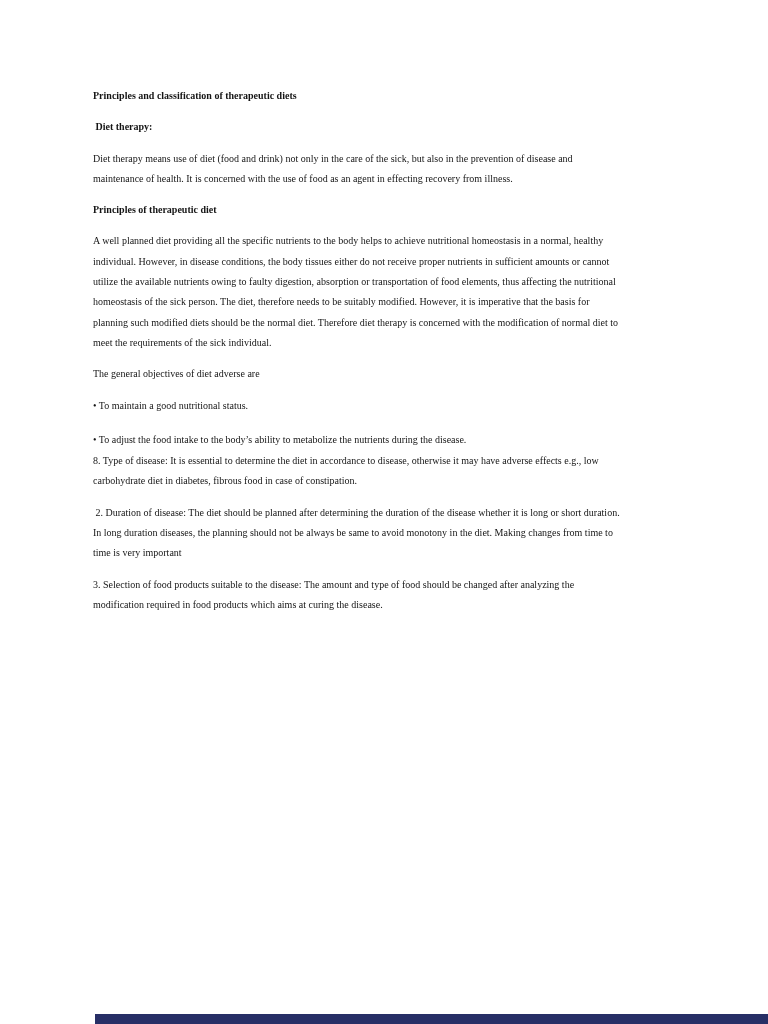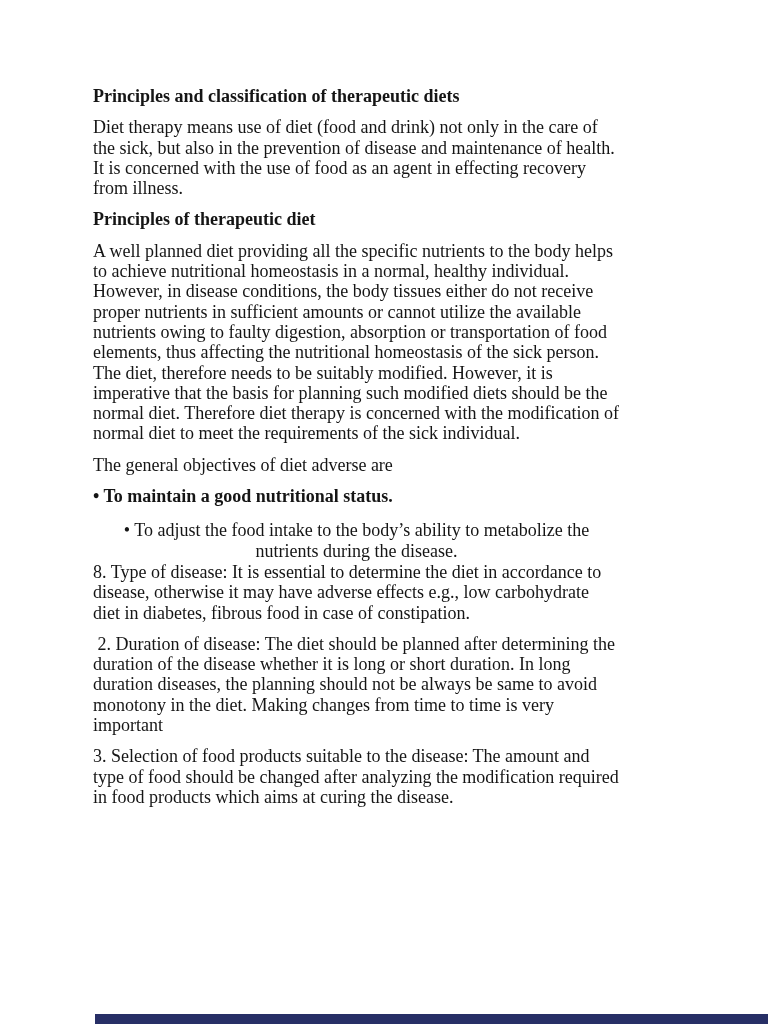--- a/index.html
+++ b/index.html
@@ -10,59 +10,60 @@
   }
   body { position: relative; overflow: hidden; color: #151515; }
 
   .page {
     position: absolute; inset: 0;
     background: #ffffff;
   }
 
   .content {
     padding: 86px 80px 0 93px;
-    font-size: 18px;
+    font-size: 10px;
     line-height: 20.3px;
     max-width: 700px;
   }
 
   .para {
     margin: 0 0 11px 0;
     white-space: pre-wrap;
   }
 
   .heading {
     font-weight: bold;
     margin: 6px 0 11px 0;
     white-space: pre-wrap;
   }
 
   .title { margin-top: 0; }
 
   .bullet { margin: 0 0 14px 0; }
-  .bullet-first { margin-top: 4px; font-weight: bold; }
-  .tight-bottom { margin-bottom: 1px; text-align: center; }
+  .bullet-first { margin-top: 4px; }
+  .tight-bottom { margin-bottom: 1px; }
 
   .footer-bar {
     position: absolute;
     left: 95px;
     right: 0;
     bottom: 0;
     height: 10px;
   }
 </style>
 </head>
 <body>
 
 <div class="page">
   <div class="content">
 
     <p class="heading title">Principles and classification of therapeutic diets</p>
 
 
+    <p class="heading"> Diet therapy:</p>
 
     <p class="para">Diet therapy means use of diet (food and drink) not only in the care of the sick, but also in the prevention of disease and maintenance of health. It is concerned with the use of food as an agent in effecting recovery from illness.</p>
 
     <p class="heading">Principles of therapeutic diet</p>
 
     <p class="para">A well planned diet providing all the specific nutrients to the body helps to achieve nutritional homeostasis in a normal, healthy individual. However, in disease conditions, the body tissues either do not receive proper nutrients in sufficient amounts or cannot utilize the available nutrients owing to faulty digestion, absorption or transportation of food elements, thus affecting the nutritional homeostasis of the sick person. The diet, therefore needs to be suitably modified. However, it is imperative that the basis for planning such modified diets should be the normal diet. Therefore diet therapy is concerned with the modification of normal diet to meet the requirements of the sick individual.</p>
 
     <p class="para">The general objectives of diet adverse are</p>
 
     <p class="para bullet bullet-first">• To maintain a good nutritional status.</p>

